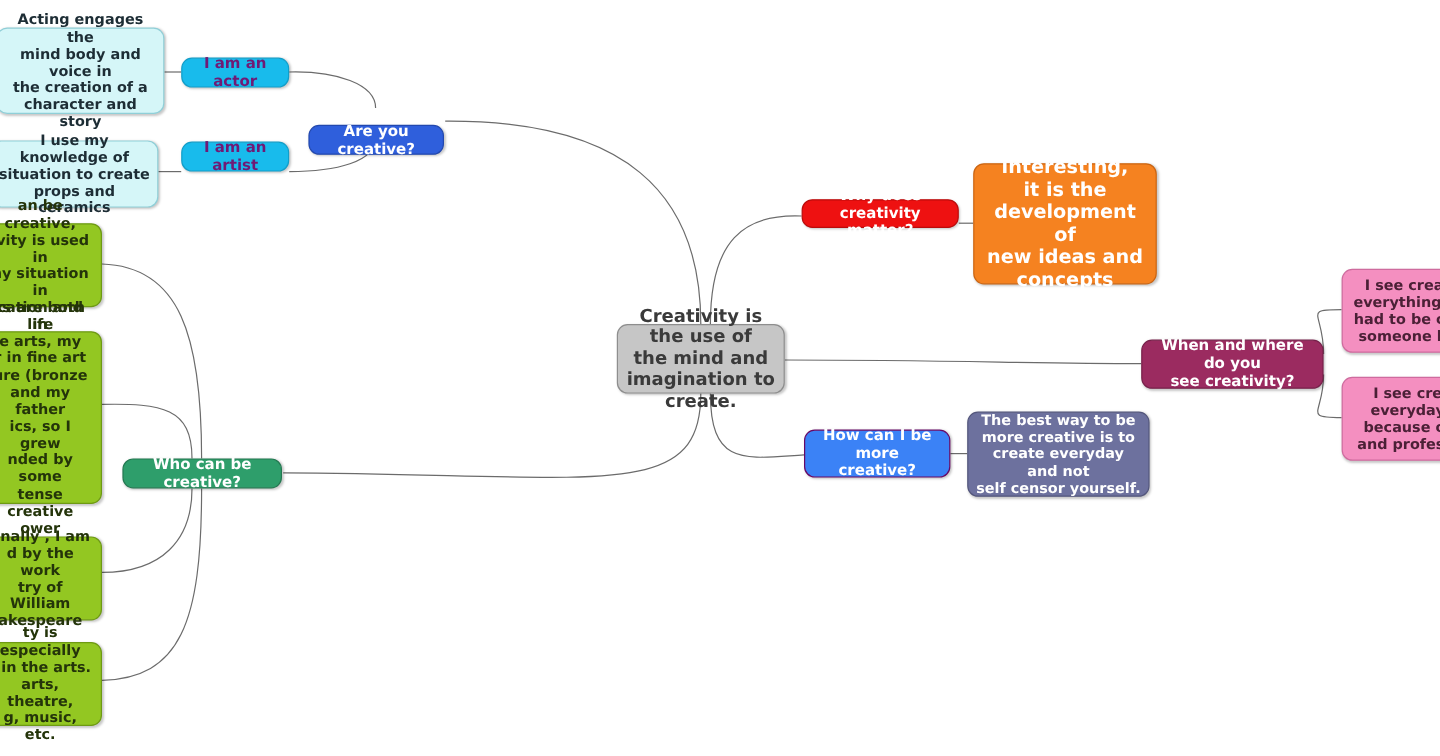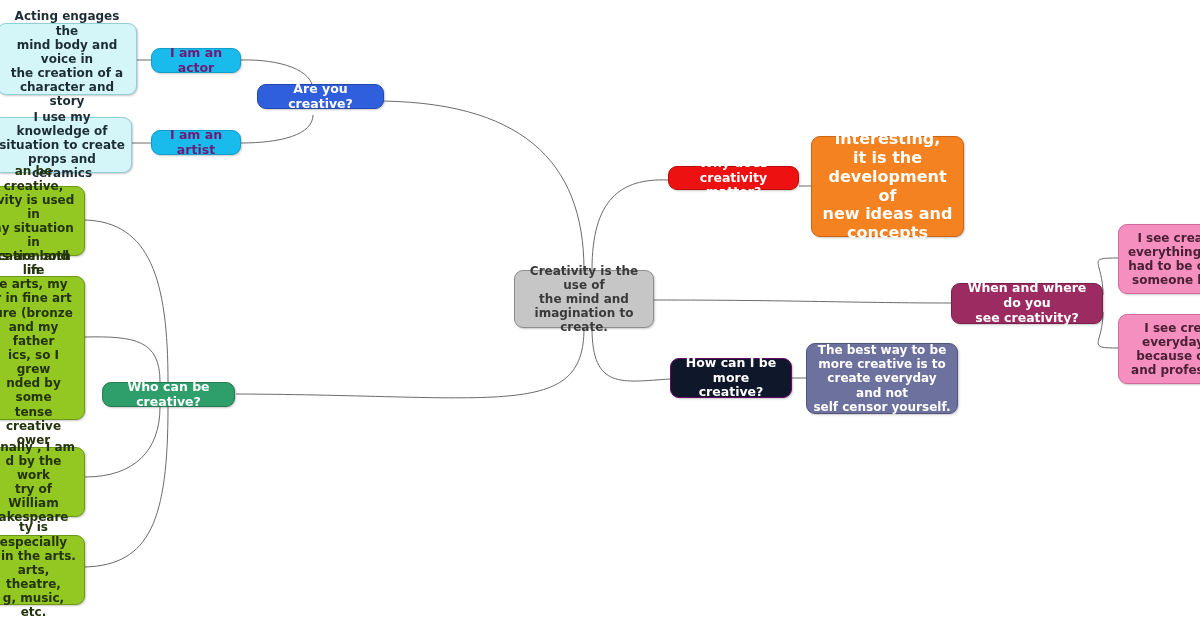--- a/index.html
+++ b/index.html
@@ -37,21 +37,21 @@
     font-weight: bold;
     line-height: 1.18;
     padding: 3px 6px;
     white-space: pre-line;
     box-shadow: 1px 1px 2px rgba(0,0,0,0.22);
   }
   .n-root {
     background: #c6c6c6;
     border-color: #8e8e8e;
     color: #3a3a3a;
-    font-size: 12px;
+    font-size: 15px;
   }
   .n-blue {
     background: #2f5fdc;
     border-color: #2248af;
     color: #ffffff;
     font-size: 12.5px;
   }
   .n-cyan {
     background: #18bbec;
     border-color: #119ec9;
@@ -83,21 +83,21 @@
     color: #ffffff;
     font-size: 12.5px;
   }
   .n-orange {
     background: #f58220;
     border-color: #cc6511;
     color: #ffffff;
     font-size: 16px;
   }
   .n-purple {
-    background: #0f172a;
+    background: #3b82f6;
     border-color: #670867;
     color: #ffffff;
     font-size: 12.5px;
   }
   .n-slate {
     background: #6d719e;
     border-color: #53567c;
     color: #ffffff;
     font-size: 12px;
   }
@@ -157,29 +157,29 @@
       <path d="M 1103 312 C 1103 345 1085 348 1118 348"></path>
     </g>
   </svg>
 
   <div class="node n-root" style="left:514px; top:270px; width:140px; height:58px;">
     <span>Creativity is the use of
 the mind and
 imagination to create.</span>
   </div>
 
-  <div class="node n-blue" style="left:257px; top:84px; width:127px; height:25px;">
+  <div class="node n-blue" style="left:257px; top:104px; width:113px; height:25px;">
     <span>Are you creative?</span>
   </div>
 
   <div class="node n-cyan" style="left:151px; top:48px; width:90px; height:25px;">
     <span>I am an actor</span>
   </div>
 
-  <div class="node n-cyan" style="left:151px; top:130px; width:90px; height:25px;">
+  <div class="node n-cyan" style="left:151px; top:118px; width:90px; height:25px;">
     <span>I am an artist</span>
   </div>
 
   <div class="node n-lightcyan" style="left:-3px; top:23px; width:140px; height:72px;">
     <span>Acting engages the
 mind body and voice in
 the creation of a
 character and story</span>
   </div>
 

